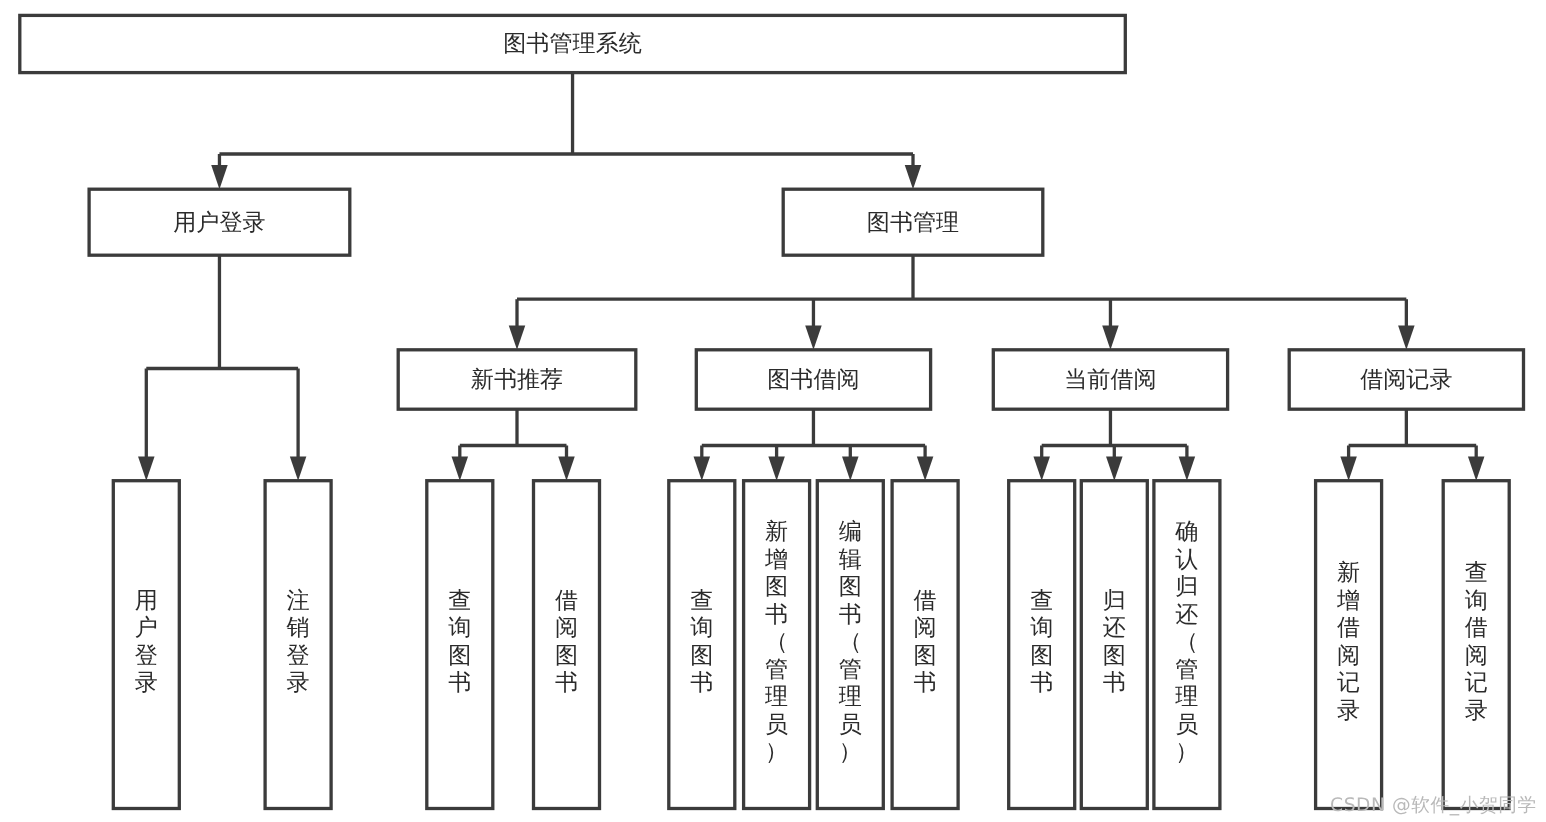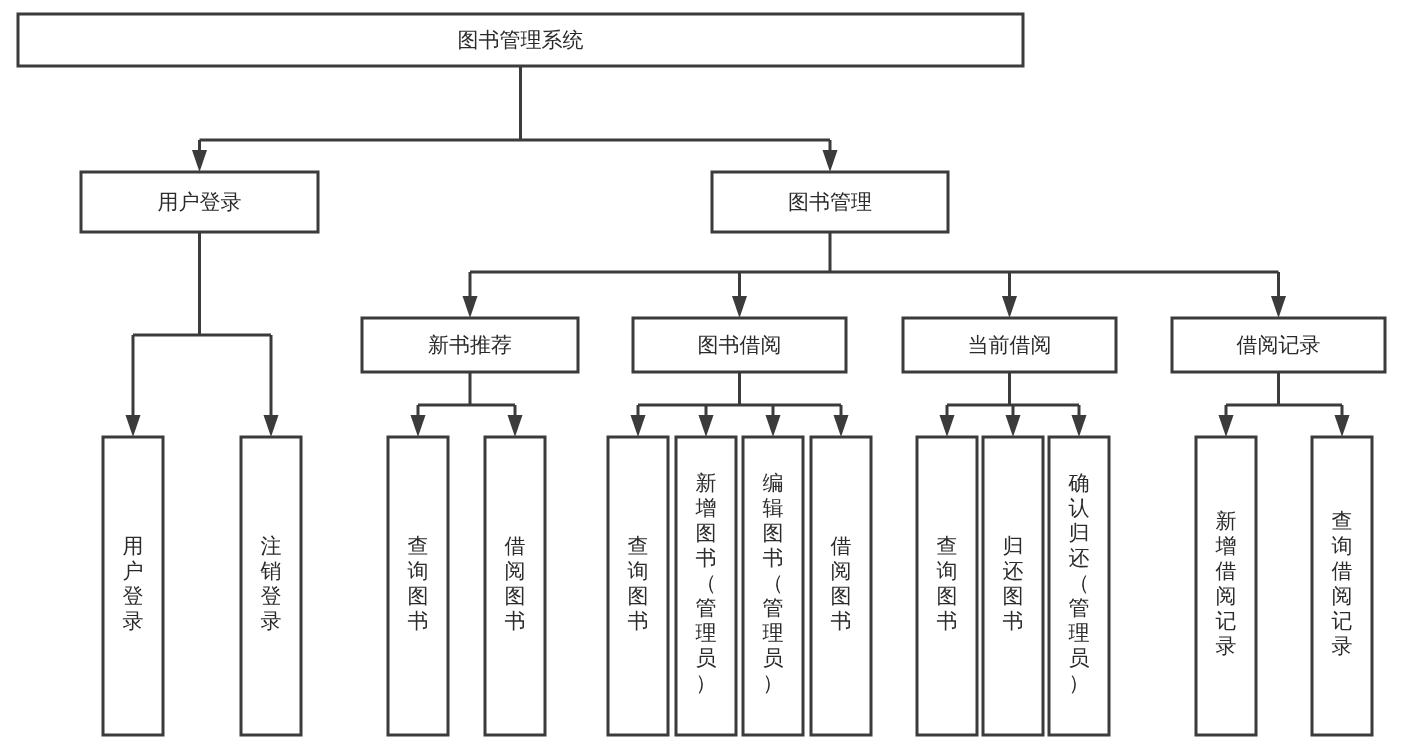--- a/index.html
+++ b/index.html
@@ -217,13 +217,14 @@
         <g>
           <rect x="1196" y="437" width="60" height="298" class="node-rect"></rect>
           <text x="1226" y="527.5" class="node-label-v"><tspan x="1226" dy="0">新</tspan><tspan x="1226" dy="25">增</tspan><tspan x="1226" dy="25">借</tspan><tspan x="1226" dy="25">阅</tspan><tspan x="1226" dy="25">记</tspan><tspan x="1226" dy="25">录</tspan></text>
         </g>
         <g>
           <rect x="1312" y="437" width="60" height="298" class="node-rect"></rect>
           <text x="1342" y="527.5" class="node-label-v"><tspan x="1342" dy="0">查</tspan><tspan x="1342" dy="25">询</tspan><tspan x="1342" dy="25">借</tspan><tspan x="1342" dy="25">阅</tspan><tspan x="1342" dy="25">记</tspan><tspan x="1342" dy="25">录</tspan></text>
         </g>
       </g>
   </svg>
+  <div class="watermark">CSDN @软件_小贺同学</div>
 </div>
 
 </body></html>

